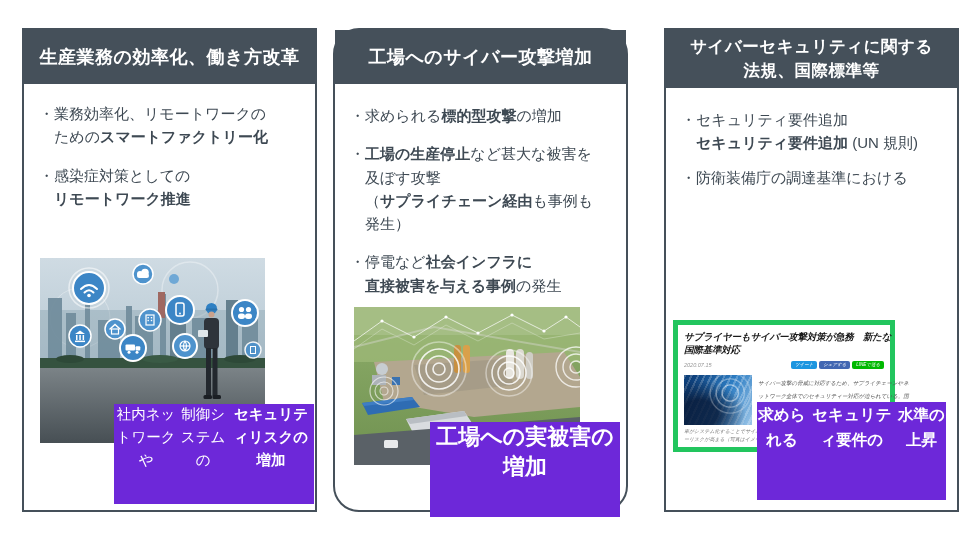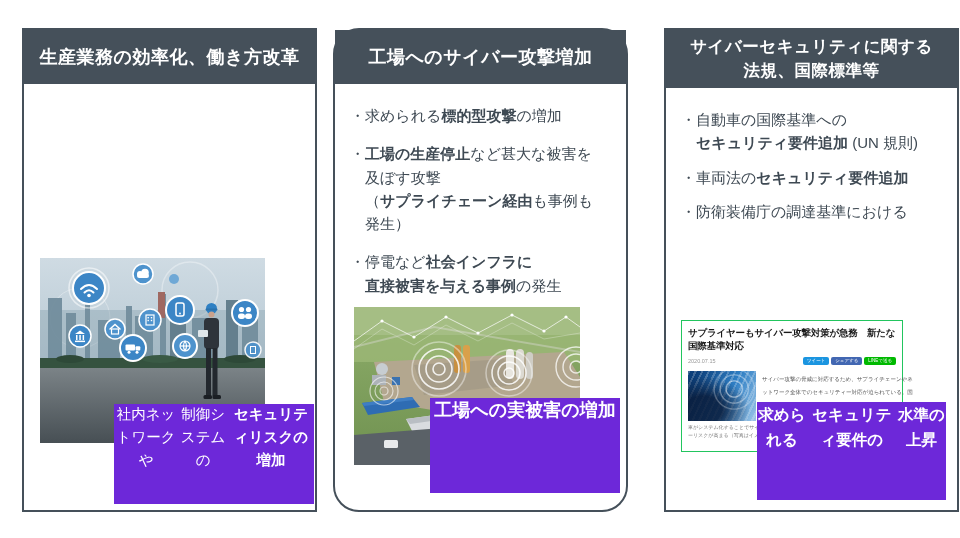--- a/index.html
+++ b/index.html
@@ -51,33 +51,34 @@
   .callout {
     position:absolute;
     background:#6d28d9;
     color:#ffffff;
     text-align:center;
     display:flex; flex-direction:row;
     align-items:flex-start; justify-content:center;
     z-index:3;
   }
   .co-1 { left:90px; top:374px; width:200px; height:100px; font-size:14.5px; line-height:23px; }
-  .co-2 { left:95px; top:368px; width:190px; height:95px;  font-size:18px; font-weight:700; }
+  .co-2 { left:95px; top:392px; width:190px; height:95px;  font-size:22px; font-weight:700; }
   .co-3 { left:91px; top:372px; width:189px; height:98px;  font-size:15.5px; line-height:25px; font-weight:700; }
   .cl { display:block; }
 
   
   .article {
     position:absolute;
-    left:15px; top:290px;
+    left:7px; top:290px;
     width:222px; height:132px;
     background:#ffffff;
-    border:1px solid #22c55e;
+    border:5px solid #22c55e;
     padding:6px 6px 4px 6px;
     z-index:1;
+    font-style:italic;
   }
   .a-title { font-size:9.5px; font-weight:700; color:#1a1a1a; line-height:1.35; letter-spacing:-0.2px; white-space:nowrap; }
   .a-meta { margin-top:4px; display:flex; justify-content:space-between; align-items:center; }
   .a-date { font-size:5.5px; color:#999; }
   .a-btns { display:flex; gap:2px; }
   .abtn {
     font-size:4.5px; color:#fff; border-radius:2px;
     padding:1.5px 4px; line-height:1.2; cursor:pointer; white-space:nowrap;
   }
   .abtn.tw  { background:#1B95E0; }
@@ -99,20 +100,30 @@
 </style>
 </head>
 <body>
 
 <div class="slide">
 
   <section class="card card-1">
     <header class="card-head">
       <span>生産業務の効率化、働き方改革</span>
     </header>
+    <div class="card-body">
+      <p class="bullet">
+        <span class="ln"><span>・業務効率化、リモートワークの</span></span>
+        <span class="ln ind"><span>ための</span><span class="b">スマートファクトリー化</span></span>
+      </p>
+      <p class="bullet">
+        <span class="ln"><span>・感染症対策としての</span></span>
+        <span class="ln ind"><span class="b">リモートワーク推進</span></span>
+      </p>
+    </div>
 
     <div class="img img-1">
       <svg viewBox="0 0 225 185" width="225" height="185" xmlns="http://www.w3.org/2000/svg">
         <defs>
           <linearGradient id="sky1" x1="0" y1="0" x2="0" y2="1">
             <stop offset="0" stop-color="#cfdbe3"></stop>
               <stop offset="1" stop-color="#a4bac7"></stop>
           </linearGradient>
           <linearGradient id="gnd1" x1="0" y1="0" x2="0" y2="1">
             <stop offset="0" stop-color="#7b8387"></stop>
@@ -325,25 +336,22 @@
     </div>
   </section>
 
   <section class="card card-3">
     <header class="card-head">
       <span>サイバーセキュリティに関する</span>
       <span>法規、国際標準等</span>
     </header>
     <div class="card-body">
       <p class="bullet">
-        <span class="ln"><span>・自動車の国際基準への</span></span>
+        <span class="ln"><span>・セキュリティ要件追加</span></span>
         <span class="ln ind"><span class="b">セキュリティ要件追加</span><span> (UN 規則)</span></span>
-      </p>
-      <p class="bullet">
-        <span class="ln"><span>・車両法の</span><span class="b">セキュリティ要件追加</span></span>
       </p>
       <p class="bullet">
         <span class="ln"><span>・防衛装備庁の調達基準における</span></span>
       </p>
     </div>
 
     <div class="article">
       <div class="a-title">
         <span class="ln">サプライヤーもサイバー攻撃対策が急務　新たな</span>
         <span class="ln">国際基準対応</span>

